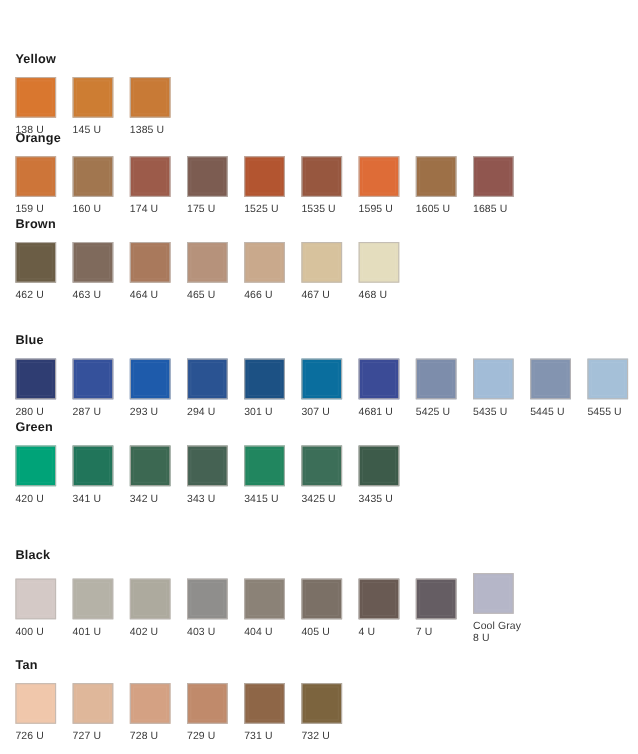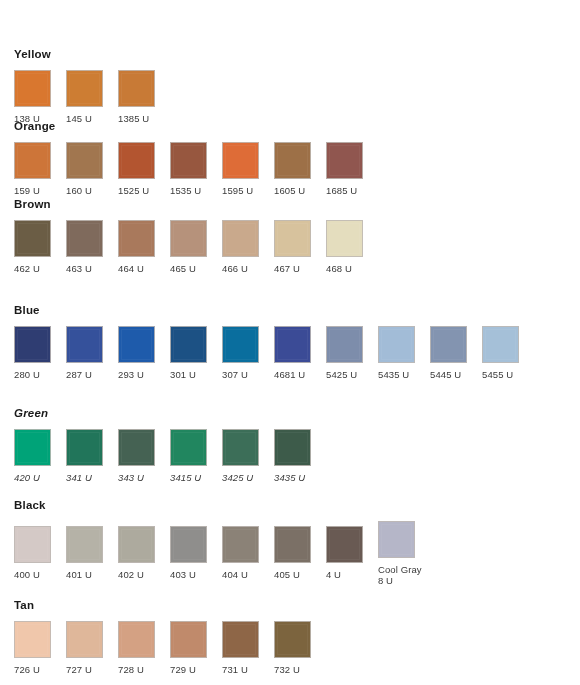--- a/index.html
+++ b/index.html
@@ -99,20 +99,28 @@
       <div class="swatch-row">
         <div class="swatch-cell">
           <div class="chip" style="background: rgb(205, 117, 57);"></div>
           <div class="chip-label">159 U</div>
         </div>
         <div class="swatch-cell">
           <div class="chip" style="background: rgb(161, 118, 79);"></div>
           <div class="chip-label">160 U</div>
         </div>
         <div class="swatch-cell">
+          <div class="chip" style="background: rgb(156, 91, 74);"></div>
+          <div class="chip-label">174 U</div>
+        </div>
+        <div class="swatch-cell">
+          <div class="chip" style="background: rgb(124, 92, 81);"></div>
+          <div class="chip-label">175 U</div>
+        </div>
+        <div class="swatch-cell">
           <div class="chip" style="background: rgb(179, 85, 48);"></div>
           <div class="chip-label">1525 U</div>
         </div>
         <div class="swatch-cell">
           <div class="chip" style="background: rgb(151, 87, 63);"></div>
           <div class="chip-label">1535 U</div>
         </div>
         <div class="swatch-cell">
           <div class="chip" style="background: rgb(222, 108, 55);"></div>
           <div class="chip-label">1595 U</div>
@@ -169,20 +177,24 @@
         </div>
         <div class="swatch-cell">
           <div class="chip" style="background: rgb(53, 81, 155);"></div>
           <div class="chip-label">287 U</div>
         </div>
         <div class="swatch-cell">
           <div class="chip" style="background: rgb(30, 91, 171);"></div>
           <div class="chip-label">293 U</div>
         </div>
         <div class="swatch-cell">
+          <div class="chip" style="background: rgb(42, 83, 146);"></div>
+          <div class="chip-label">294 U</div>
+        </div>
+        <div class="swatch-cell">
           <div class="chip" style="background: rgb(28, 81, 132);"></div>
           <div class="chip-label">301 U</div>
         </div>
         <div class="swatch-cell">
           <div class="chip" style="background: rgb(10, 110, 158);"></div>
           <div class="chip-label">307 U</div>
         </div>
         <div class="swatch-cell">
           <div class="chip" style="background: rgb(59, 75, 150);"></div>
           <div class="chip-label">4681 U</div>
@@ -198,32 +210,36 @@
         <div class="swatch-cell">
           <div class="chip" style="background: rgb(131, 148, 176);"></div>
           <div class="chip-label">5445 U</div>
         </div>
         <div class="swatch-cell">
           <div class="chip" style="background: rgb(165, 192, 216);"></div>
           <div class="chip-label">5455 U</div>
         </div>
       </div>
     </div>
-    <div class="group" style="top: 408px; font-style: italic;">
+    <div class="group" style="top: 384px;">
       <div class="group-title">Green</div>
       <div class="swatch-row">
         <div class="swatch-cell">
           <div class="chip" style="background: rgb(0, 163, 120);"></div>
           <div class="chip-label">420 U</div>
         </div>
         <div class="swatch-cell">
           <div class="chip" style="background: rgb(33, 117, 90);"></div>
           <div class="chip-label">341 U</div>
         </div>
         <div class="swatch-cell">
+          <div class="chip" style="background: rgb(60, 104, 82);"></div>
+          <div class="chip-label">342 U</div>
+        </div>
+        <div class="swatch-cell">
           <div class="chip" style="background: rgb(69, 98, 83);"></div>
           <div class="chip-label">343 U</div>
         </div>
         <div class="swatch-cell">
           <div class="chip" style="background: rgb(33, 134, 95);"></div>
           <div class="chip-label">3415 U</div>
         </div>
         <div class="swatch-cell">
           <div class="chip" style="background: rgb(60, 110, 88);"></div>
           <div class="chip-label">3425 U</div>
@@ -257,20 +273,24 @@
           <div class="chip" style="background: rgb(139, 130, 119);"></div>
           <div class="chip-label">404 U</div>
         </div>
         <div class="swatch-cell">
           <div class="chip" style="background: rgb(123, 112, 102);"></div>
           <div class="chip-label">405 U</div>
         </div>
         <div class="swatch-cell">
           <div class="chip" style="background: rgb(105, 90, 83);"></div>
           <div class="chip-label">4 U</div>
+        </div>
+        <div class="swatch-cell">
+          <div class="chip" style="background: rgb(101, 93, 99);"></div>
+          <div class="chip-label">7 U</div>
         </div>
         <div class="swatch-cell">
           <div class="chip" style="background: rgb(181, 182, 200);"></div>
           <div class="chip-label">Cool Gray
 8 U</div>
         </div>
       </div>
     </div>
     <div class="group" style="top: 600px;">
       <div class="group-title">Tan</div>

